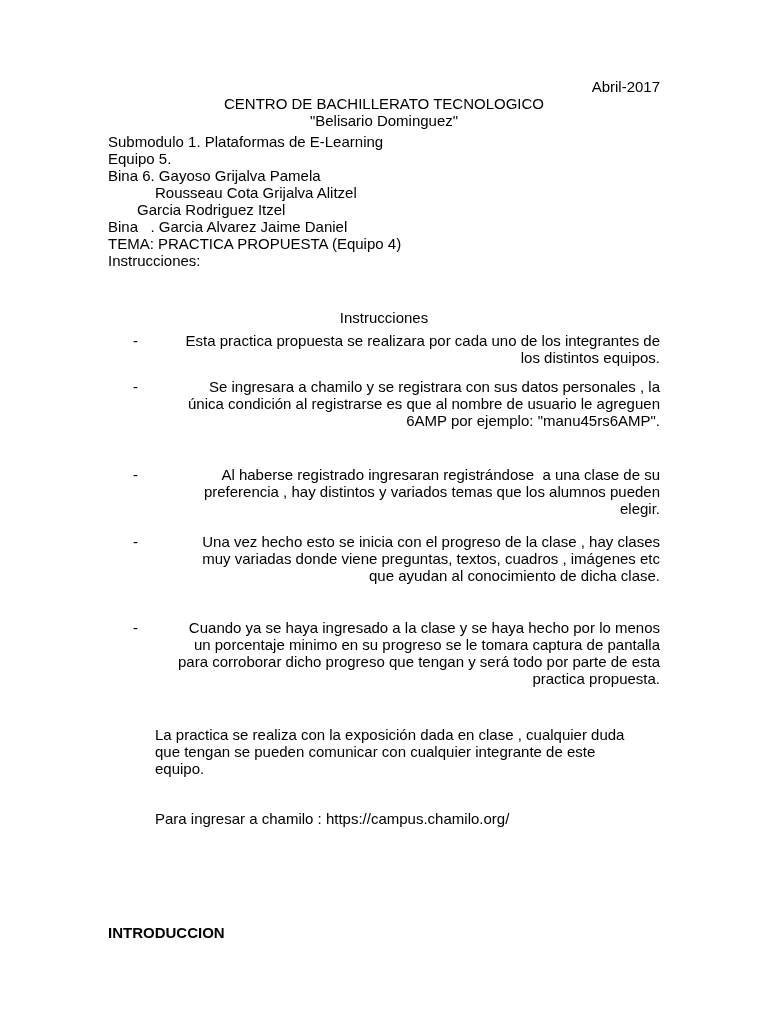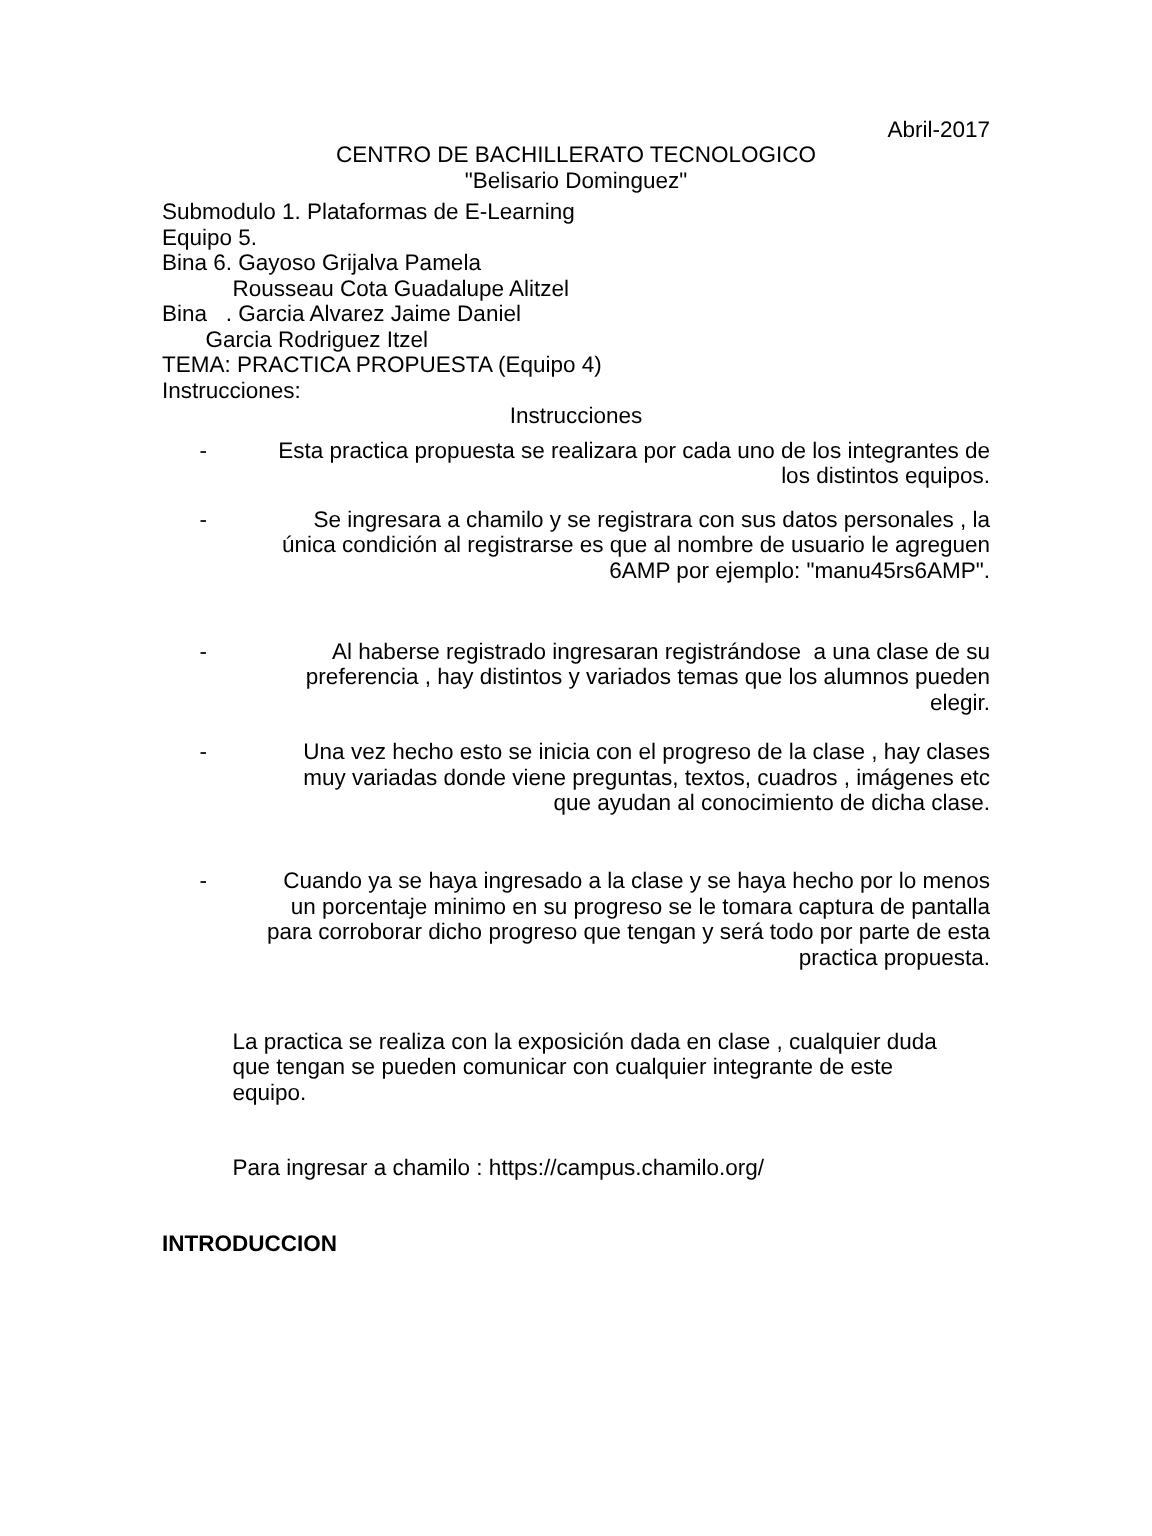--- a/index.html
+++ b/index.html
@@ -19,51 +19,51 @@
     line-height: 17px;
     color: #000000;
   }
   .line { min-height: 17px; }
   .pre { white-space: pre-wrap; }
   .right { text-align: right; }
   .center { text-align: center; }
   .meta { margin-top: 4px; }
   .indent-a { padding-left: 47px; }
   .indent-b { padding-left: 29px; }
-  .instr-heading { margin-bottom: 6px; }
+  .instr-heading { margin-bottom: 6px; margin-top: 40px; }
   .bullet { display: flex; padding-left: 25px; }
   .dash { width: 22px; flex: none; }
   .btext { flex: 1; text-align: right; }
   .para { padding-left: 47px; }
   .mb12 { margin-bottom: 12px; }
   .mb16 { margin-bottom: 16px; }
   .mb33 { margin-bottom: 33px; }
   .mb35 { margin-bottom: 35px; }
   .mb37 { margin-bottom: 37px; }
   .mb39 { margin-bottom: 39px; }
-  .mb61 { margin-bottom: 34px; }
+  .mb61 { margin-bottom: 97px; }
   .section-heading { font-weight: bold; }
 </style>
 </head>
 <body>
 
 <div class="page">
 
   <div class="line right">Abril-2017</div>
 
   <div class="line center">CENTRO DE BACHILLERATO TECNOLOGICO</div>
   <div class="line center">"Belisario Dominguez"</div>
 
   <div class="meta">
     <div class="line pre">Submodulo 1. Plataformas de E-Learning</div>
     <div class="line pre">Equipo 5.</div>
     <div class="line pre">Bina 6. Gayoso Grijalva Pamela</div>
-    <div class="line pre indent-a">Rousseau Cota Guadalupe Alitzel</div>
+    <div class="line pre indent-a">Rousseau Cota Grijalva Alitzel</div>
+    <div class="line pre indent-b">Garcia Rodriguez Itzel</div>
     <div class="line pre">Bina   . Garcia Alvarez Jaime Daniel</div>
-    <div class="line pre indent-b">Garcia Rodriguez Itzel</div>
     <div class="line pre">TEMA: PRACTICA PROPUESTA (Equipo 4)</div>
     <div class="line pre">Instrucciones:</div>
   </div>
 
   <div class="line center instr-heading">Instrucciones</div>
 
   <div class="bullet mb12">
     <span class="dash">-</span>
     <span class="btext pre">Esta practica propuesta se realizara por cada uno de los integrantes de
 los distintos equipos.</span>

